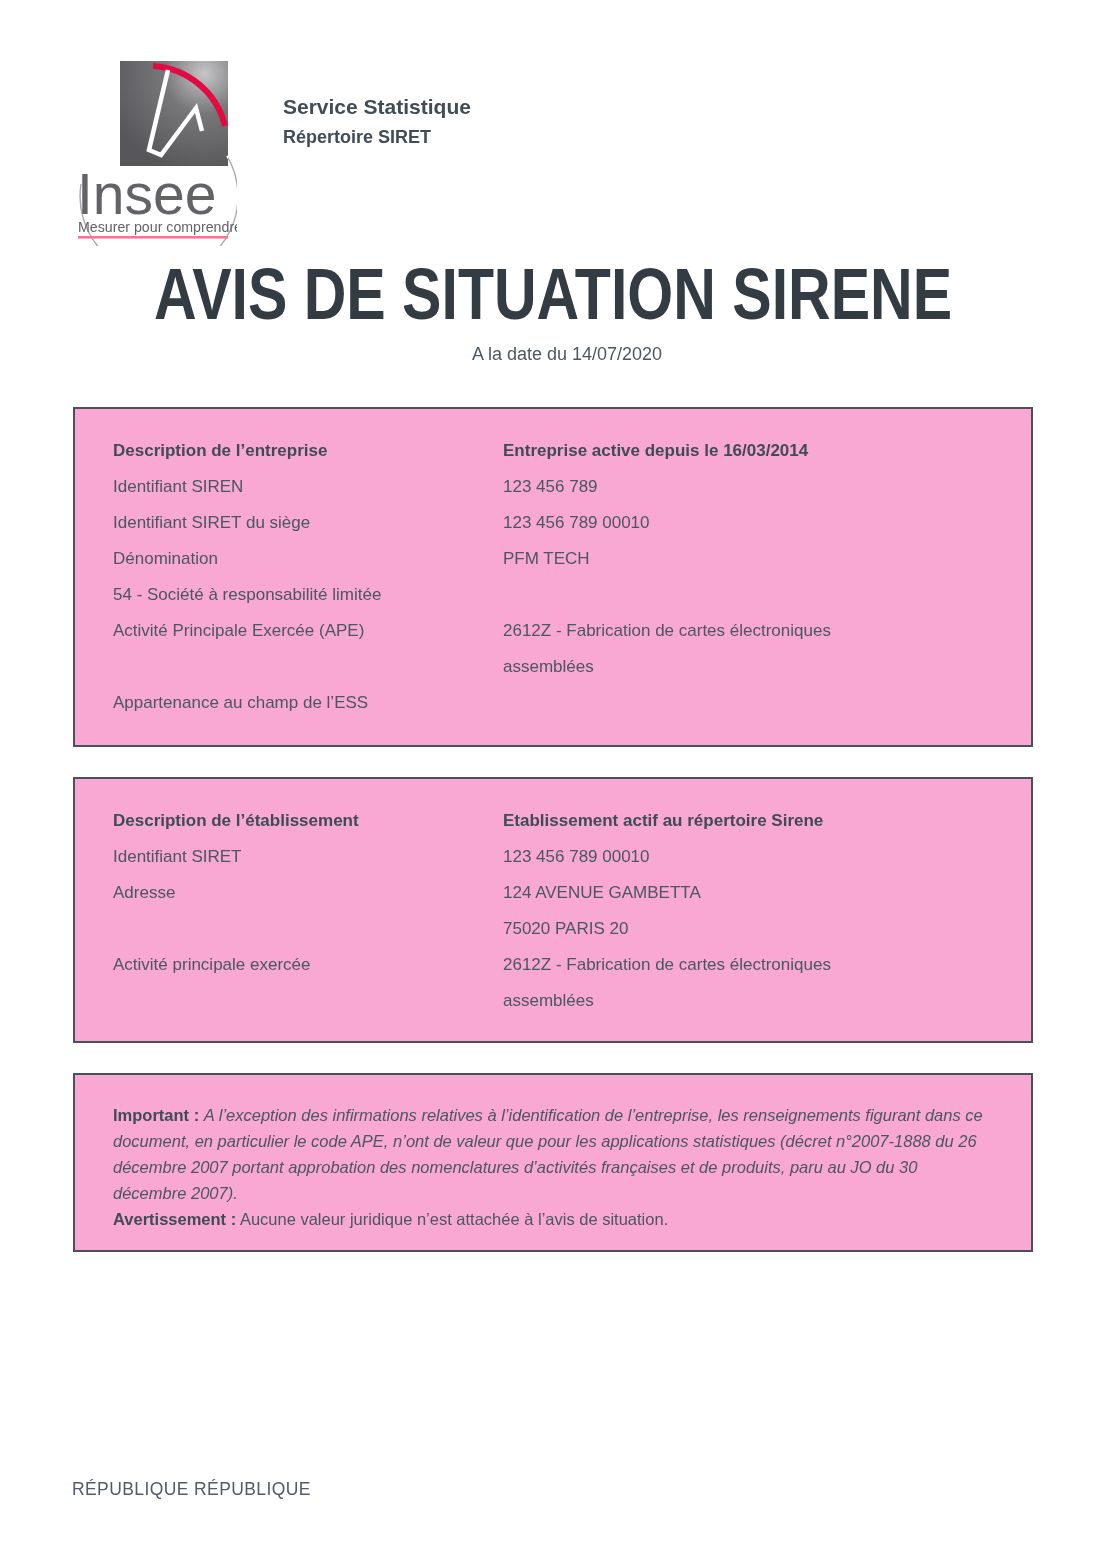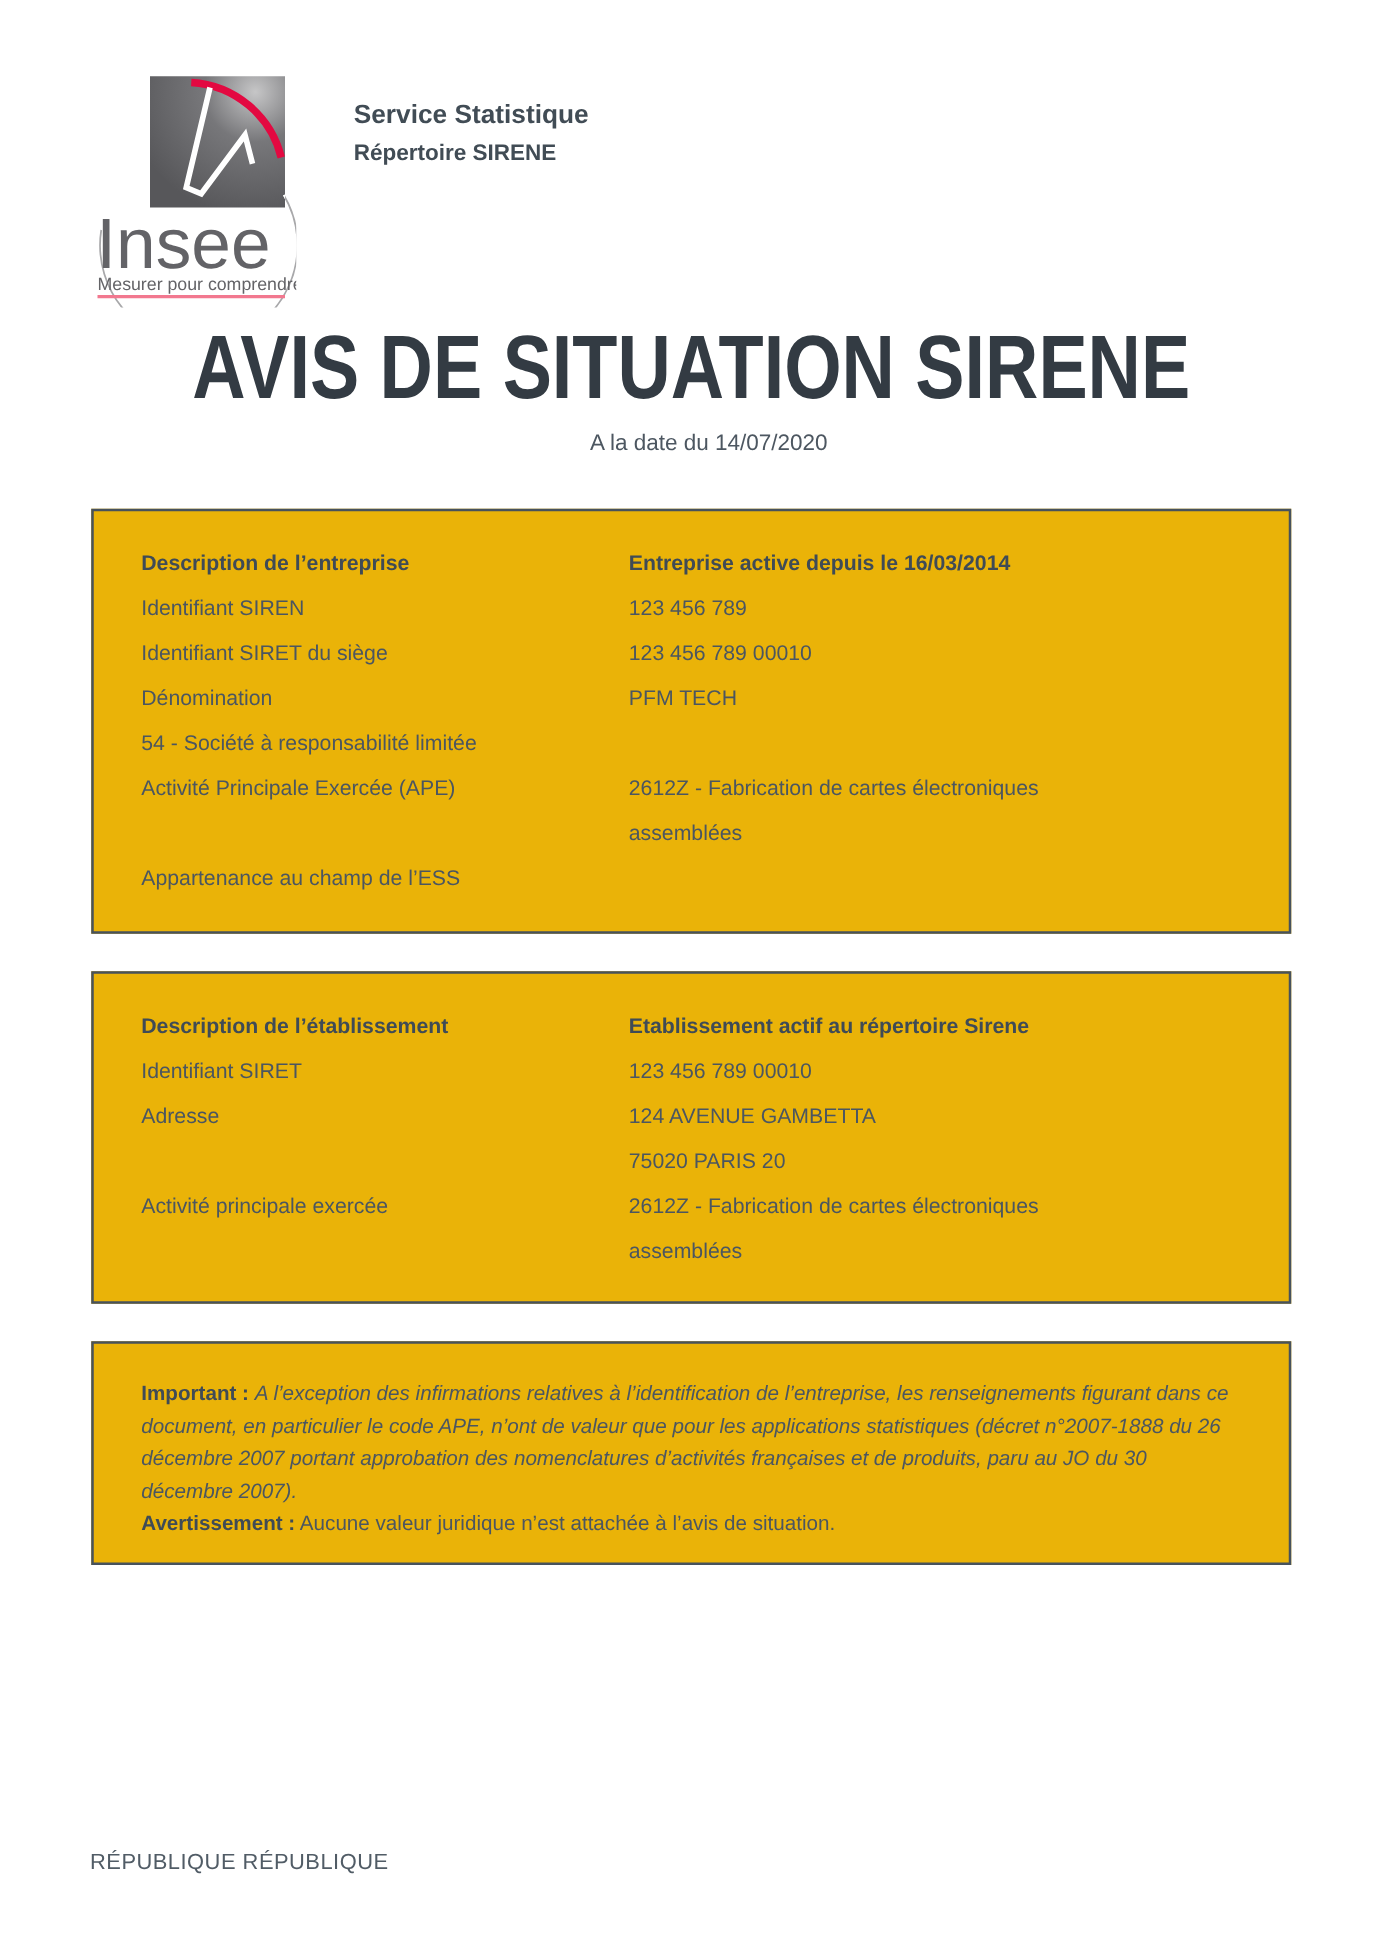--- a/index.html
+++ b/index.html
@@ -7,41 +7,41 @@
   body {
     width:1106px; height:1563px; position:relative;
     font-family:"Liberation Sans", sans-serif;
     color:#4b5661;
   }
 
   
   .logo-block { position:absolute; left:75px; top:56px; width:162px; height:190px; }
 
   
-  .service-block { position:absolute; left:283px; top:80px; }
+  .service-block { position:absolute; left:283px; top:95px; }
   .service-line1 { font-size:21px; font-weight:bold; color:#414c55; }
   .service-line2 { font-size:18px; font-weight:bold; color:#414c55; margin-top:8px; }
 
   
   .page-title {
     position:absolute; top:253px; left:0; width:100%;
     text-align:center; font-size:72px; font-weight:bold;
     color:#333b43; letter-spacing:0px;
     transform:scaleX(0.82);
     white-space:nowrap;
   }
   .date-subtitle {
     position:absolute; top:344px; left:0; width:100%;
     text-align:center; font-size:18px; color:#4d5761;padding-left:28px;
   }
 
   
   .box {
     position:absolute; left:73px; width:960px;
-    border:2px solid #47525c; background:#eab308;
+    border:2px solid #47525c; background:#f9a8d4;
     padding:24px 38px;
   }
   .box-enterprise    { top:407px;  height:340px; }
   .box-establishment { top:777px;  height:266px; }
   .box-notice        { top:1073px; height:179px; padding-top:27px; }
 
   .row { display:flex; font-size:17px; line-height:36px; }
   .row .lbl { width:390px; flex:none; }
   .row .val { width:420px; flex:none; }
   .row.hd   { font-weight:bold; color:#3f4b56; }
@@ -78,21 +78,21 @@
     <path d="M 78 10 A 79 79 0 0 1 150 70" fill="none" stroke="#e30941" stroke-width="6"></path>
     <path d="M 93 14 L 74 94 L 86 99 L 121 52 L 127 75" fill="none" stroke="#ffffff" stroke-width="4.5"></path>
     <text x="2" y="158" font-family="Liberation Sans, sans-serif" font-size="57" fill="#636367">Insee</text>
     <text x="3" y="176" font-family="Liberation Sans, sans-serif" font-size="14.2" fill="#636367">Mesurer pour comprendre</text>
     <rect x="3" y="180" width="150" height="2.6" fill="#f2788f"></rect>
   </svg>
 </div>
 
 <div class="service-block">
   <div class="service-line1">Service Statistique</div>
-  <div class="service-line2">Répertoire SIRENE</div>
+  <div class="service-line2">Répertoire SIRET</div>
 </div>
 
 <div class="page-title">AVIS DE SITUATION SIRENE</div>
 <div class="date-subtitle">A la date du 14/07/2020</div>
 
 <div class="box box-enterprise">
   <div class="row hd">
     <div class="lbl">Description de l’entreprise</div>
     <div class="val">Entreprise active depuis le 16/03/2014</div>
   </div>

